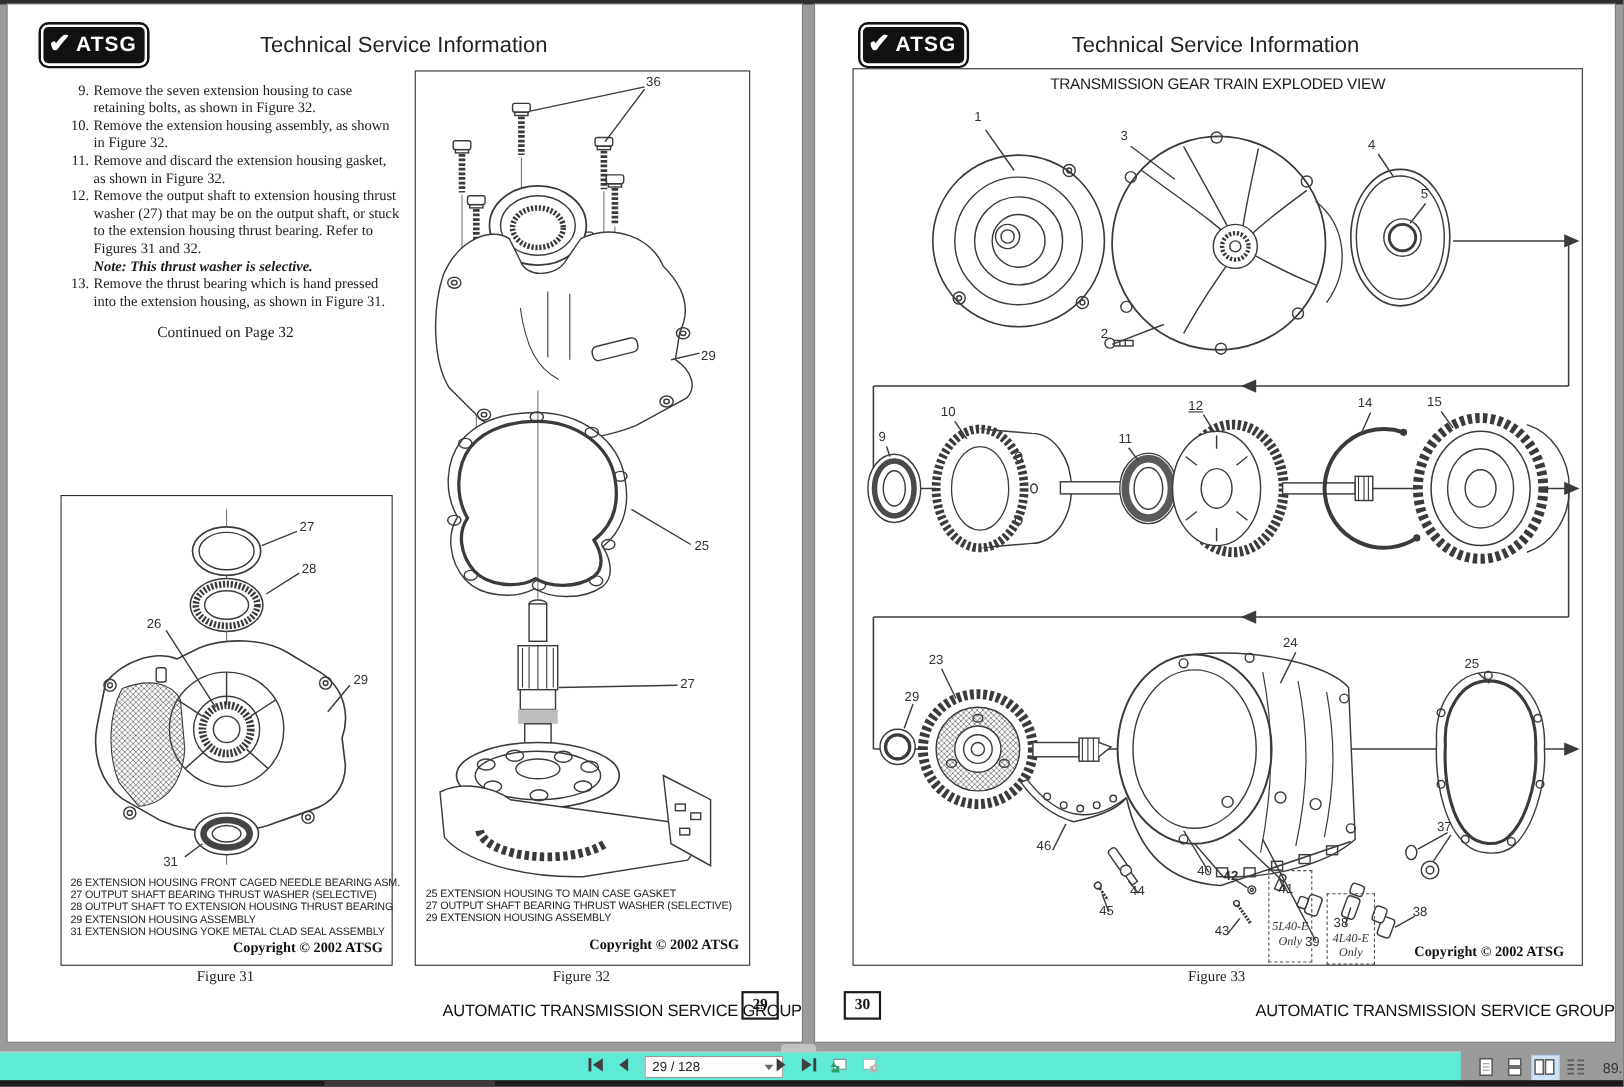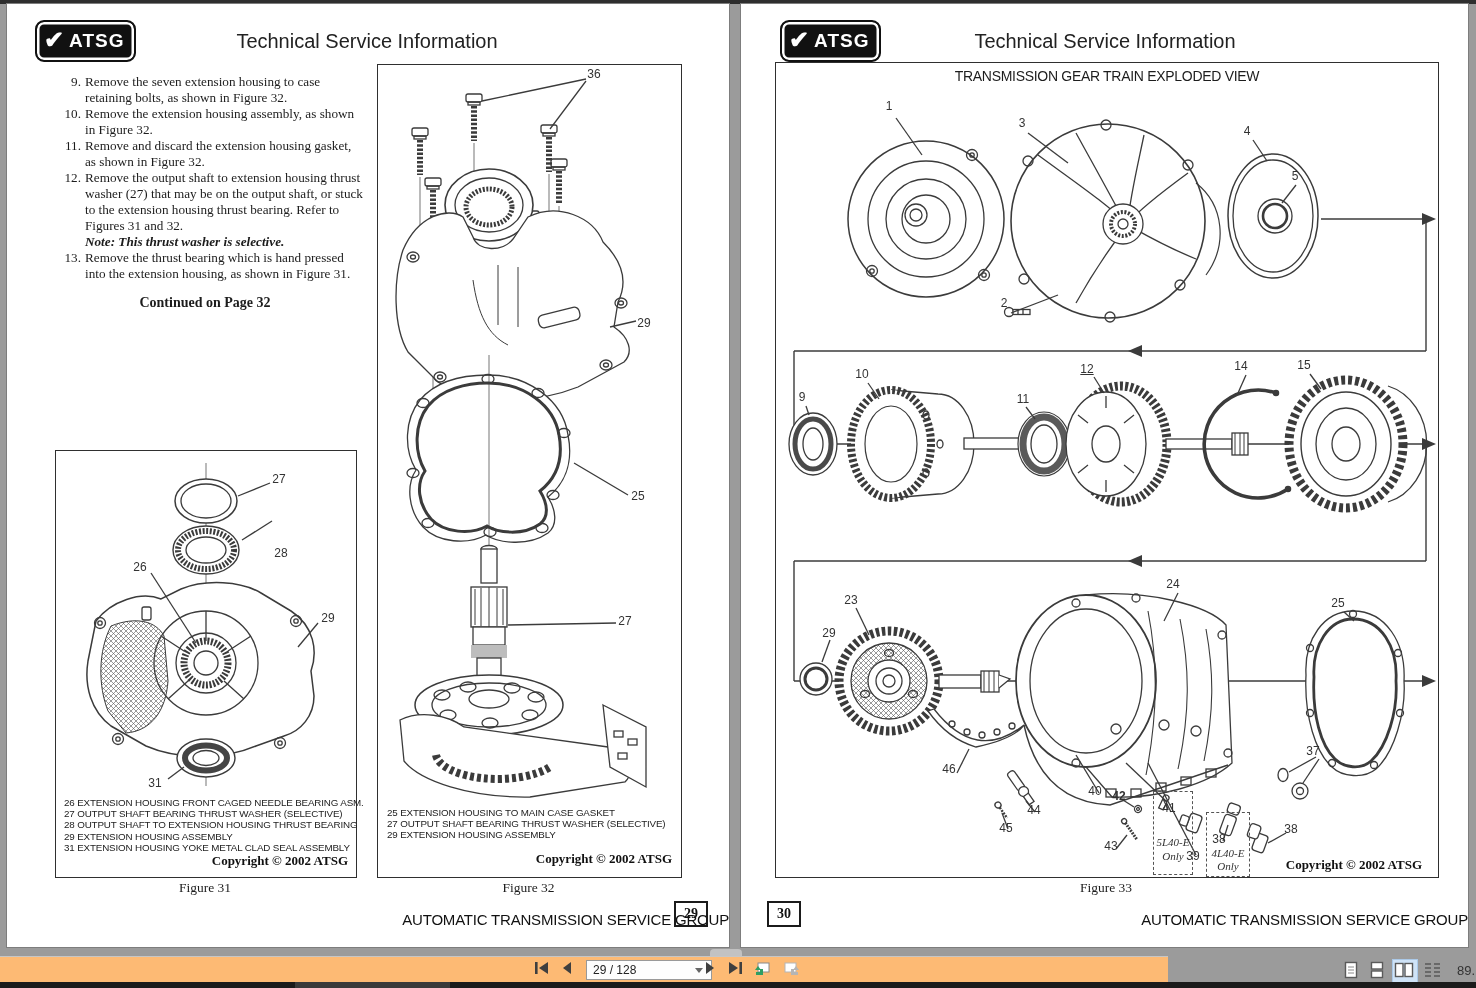--- a/index.html
+++ b/index.html
@@ -18,21 +18,21 @@
 
   .page-header{position:absolute;text-align:center;font-size:20px;color:#222;}
 
   
   .steps{position:absolute;left:48px;top:70px;width:308px;font-family:"Liberation Serif",serif;
          font-size:13.2px;line-height:1.21;color:#1c1c1c;}
   .step{display:flex;}
   .step-num{flex:none;width:26px;text-align:right;padding-right:4px;}
   .step-body{flex:1;}
   .step-note{margin-left:30px;font-weight:bold;font-style:italic;}
-  .continued{margin-top:13px;text-align:center;font-weight:bold;font-size:14px;width:300px;}
+  .continued{margin-top:13px;text-align:center;font-weight:normal;font-size:14px;width:300px;}
 
   .figbox{position:absolute;border:1.6px solid #2f2f2f;background:#fff;}
   .fig-caption{position:absolute;text-align:center;font-family:"Liberation Serif",serif;
                font-size:13.5px;color:#1c1c1c;}
   .legend{position:absolute;font-size:9.8px;letter-spacing:-0.15px;color:#222;line-height:11.2px;white-space:nowrap;}
   .fig-copy{position:absolute;font-family:"Liberation Serif",serif;font-weight:bold;font-size:13px;color:#111;text-align:right;}
   .co{position:absolute;font-size:12px;color:#333;transform:translate(-50%,-50%);white-space:nowrap;}
   .fig-title{position:absolute;width:100%;text-align:center;top:5px;font-size:14px;letter-spacing:-0.3px;color:#1d1d1d;}
   .variant-box{position:absolute;border:1.3px dashed #555;color:#333;
       font-family:"Liberation Serif",serif;font-style:italic;font-size:11px;text-align:center;}
@@ -41,21 +41,21 @@
   .page-footer{position:absolute;width:100%;text-align:right;font-size:15px;letter-spacing:-0.2px;
                color:#111;font-weight:500;}
   .pagenum-box{position:absolute;width:30px;height:22px;border:2px solid #1b1b1b;
       font-family:"Liberation Serif",serif;font-weight:bold;font-size:14px;color:#111;
       display:flex;align-items:center;justify-content:center;}
 
   svg{position:absolute;left:0;top:0;}
   svg path,svg ellipse,svg circle,svg line,svg rect,svg polyline{vector-effect:none;}
 
   
-  .toolbar{position:absolute;left:0;top:956px;width:1168px;height:26px;background:#fdba74;border-top:1px solid #c6c6c6;}
+  .toolbar{position:absolute;left:0;top:956px;width:1328px;height:26px;background:#5eead4;border-top:1px solid #c6c6c6;}
   .grip{position:absolute;left:710px;top:949px;width:32px;height:8px;background:#c2c2c2;border-radius:4px 4px 0 0;}
   .tb-btn{position:absolute;top:4px;width:20px;height:18px;display:flex;align-items:center;justify-content:center;}
   .page-input{position:absolute;left:586px;top:3px;width:104px;height:18px;border:1px solid #999;
       background:#fdfdfd;font-size:12px;color:#222;padding:0 14px 0 6px;font-family:"Liberation Sans",sans-serif;}
   .dd-arrow{position:absolute;left:695px;top:11px;width:0;height:0;border-left:4px solid transparent;
       border-right:4px solid transparent;border-top:5px solid #666;}
   .sel-bg{position:absolute;left:1392px;top:2px;width:24px;height:22px;background:#cfe3f7;border:1px solid #abc9e8;}
   .zoom-text{position:absolute;left:1457px;top:6px;font-size:13px;color:#333;width:22px;overflow:hidden;white-space:nowrap;}
   .bottom-bar{position:absolute;left:0;top:982px;width:1476px;height:6px;background:#1b1b1b;}
   .bottom-bar .seg{position:absolute;left:295px;top:0;width:155px;height:6px;background:#3a3a3a;}
@@ -270,21 +270,21 @@
           <line x1="95" y1="122" x2="140" y2="192"></line>
           <line x1="262" y1="172" x2="242" y2="196"></line>
 
           <ellipse cx="150" cy="307" rx="29" ry="19" fill="#fff" stroke-width="1.4"></ellipse>
           <ellipse cx="150" cy="307" rx="21" ry="12.5" stroke="#444" stroke-width="6"></ellipse>
           <ellipse cx="150" cy="307" rx="13" ry="7.5"></ellipse>
           <line x1="112" y1="328" x2="128" y2="316"></line>
         </g>
       </svg>
       <span class="co" style="left:223px;top:28px;">27</span>
-      <span class="co" style="left:225px;top:66px;margin-top:36px;">28</span>
+      <span class="co" style="left:225px;top:66px;">28</span>
       <span class="co" style="left:84px;top:116px;">26</span>
       <span class="co" style="left:272px;top:167px;">29</span>
       <span class="co" style="left:99px;top:332px;">31</span>
       <div class="legend" style="left:8px;top:346px;">
         <div>26  EXTENSION HOUSING FRONT CAGED NEEDLE BEARING ASM.</div>
         <div>27  OUTPUT SHAFT BEARING THRUST WASHER  (SELECTIVE)</div>
         <div>28  OUTPUT SHAFT TO EXTENSION HOUSING THRUST BEARING</div>
         <div>29  EXTENSION HOUSING ASSEMBLY</div>
         <div>31  EXTENSION HOUSING YOKE METAL CLAD SEAL ASSEMBLY</div>
       </div>

